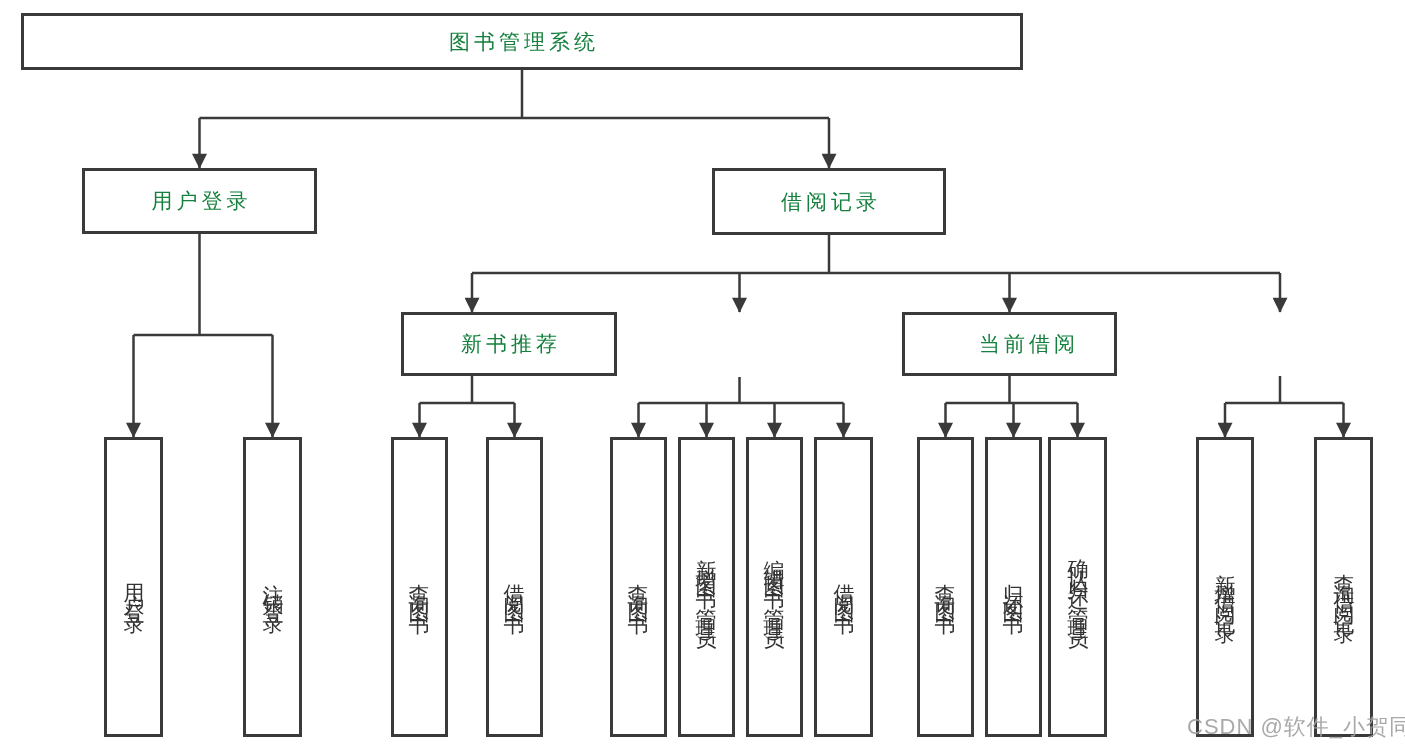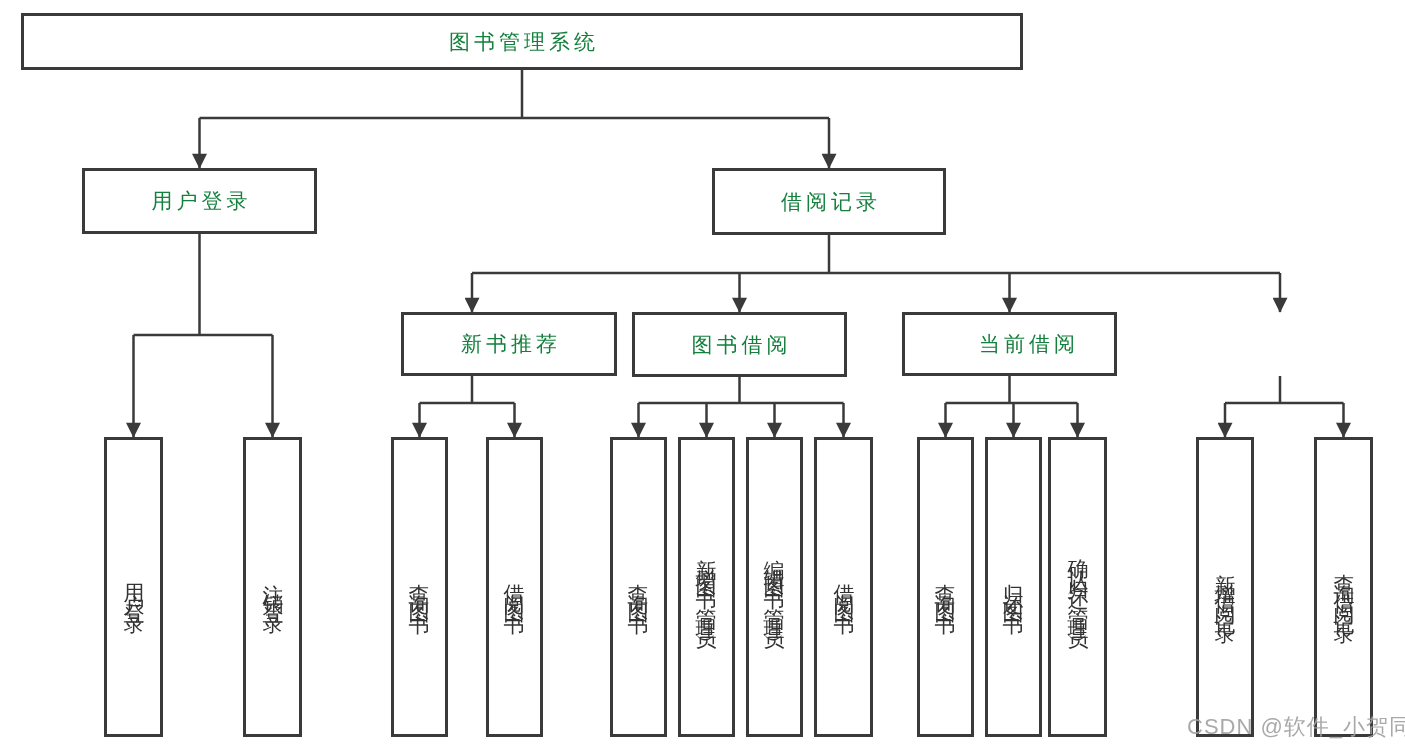--- a/index.html
+++ b/index.html
@@ -119,21 +119,20 @@
       <line x1="1343.5" y1="403" x2="1343.5" y2="437" marker-end="url(#arrow)"></line>
     </g>
   </svg>
 
   <div class="hbox b-root">图书管理系统</div>
 
   <div class="hbox b-l2a">用户登录</div>
   <div class="hbox b-l2b">借阅记录</div>
 
   <div class="hbox b-l3a">新书推荐</div>
-  <div class="hbox b-l3b">图书借阅</div>
   <div class="hbox b-l3c">当前借阅</div>
 
   <div class="vbox b-v1">用户登录</div>
   <div class="vbox b-v2">注销登录</div>
 
   <div class="vbox b-v3">查询图书</div>
   <div class="vbox b-v4">借阅图书</div>
 
   <div class="vbox b-v5">查询图书</div>
   <div class="vbox b-v6">新增图书（管理员）</div>

